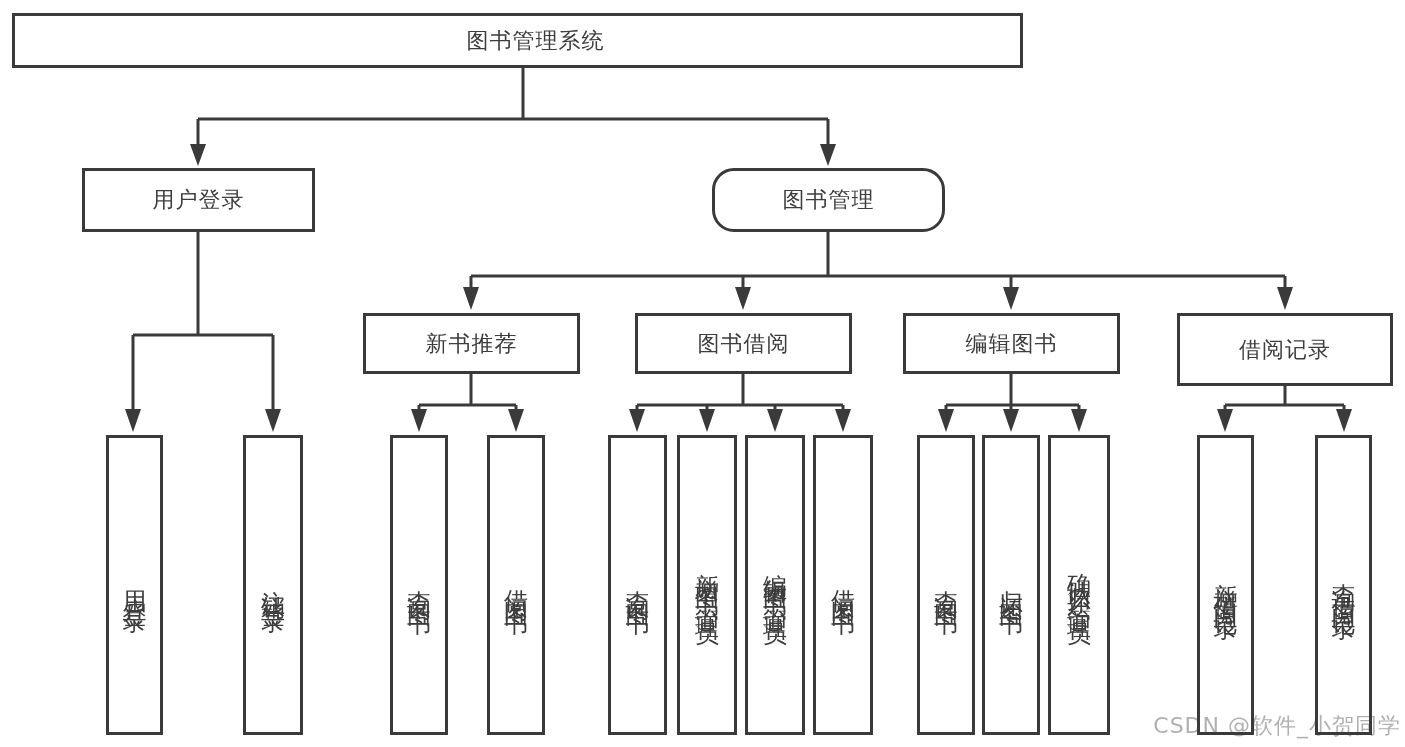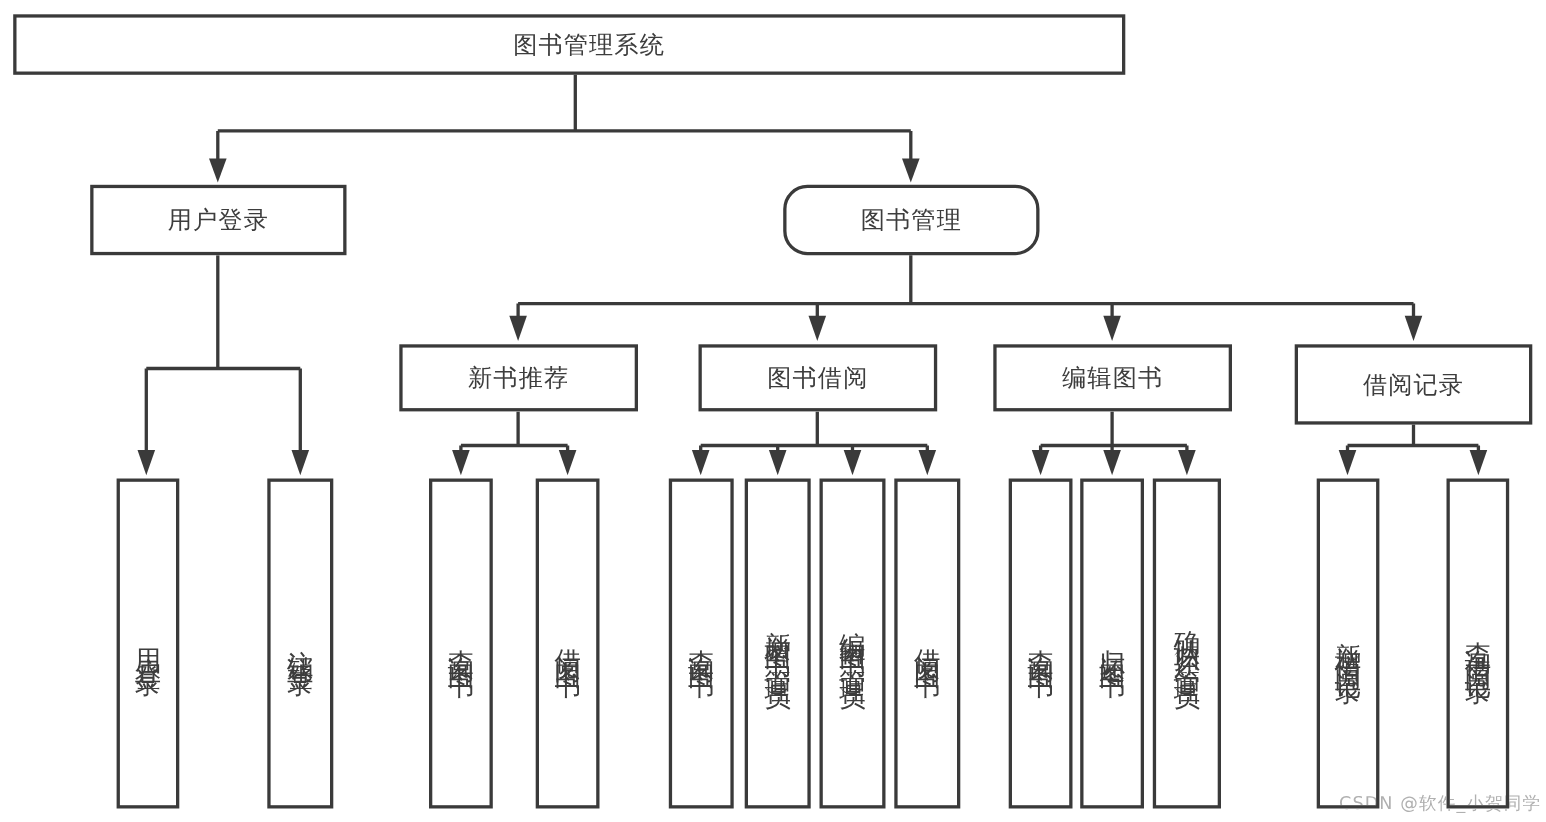--- a/index.html
+++ b/index.html
@@ -25,21 +25,21 @@
   .vbox .vtext{
     writing-mode:vertical-rl;
     text-orientation:mixed;
     letter-spacing:7px;
     line-height:1;
     white-space:nowrap;
   }
   .watermark{
     position:absolute;
     right:4px;bottom:6px;
-    font-size:16px;
+    font-size:22px;
     color:#b0b0b0;
     mix-blend-mode:darken;
     z-index:5;
     letter-spacing:1px;
     white-space:nowrap;
   }
   .wire{stroke:#3a3a3a;stroke-width:3;fill:none;}
   .arrow{fill:#3a3a3a;stroke:none;}
 </style>
 </head>

